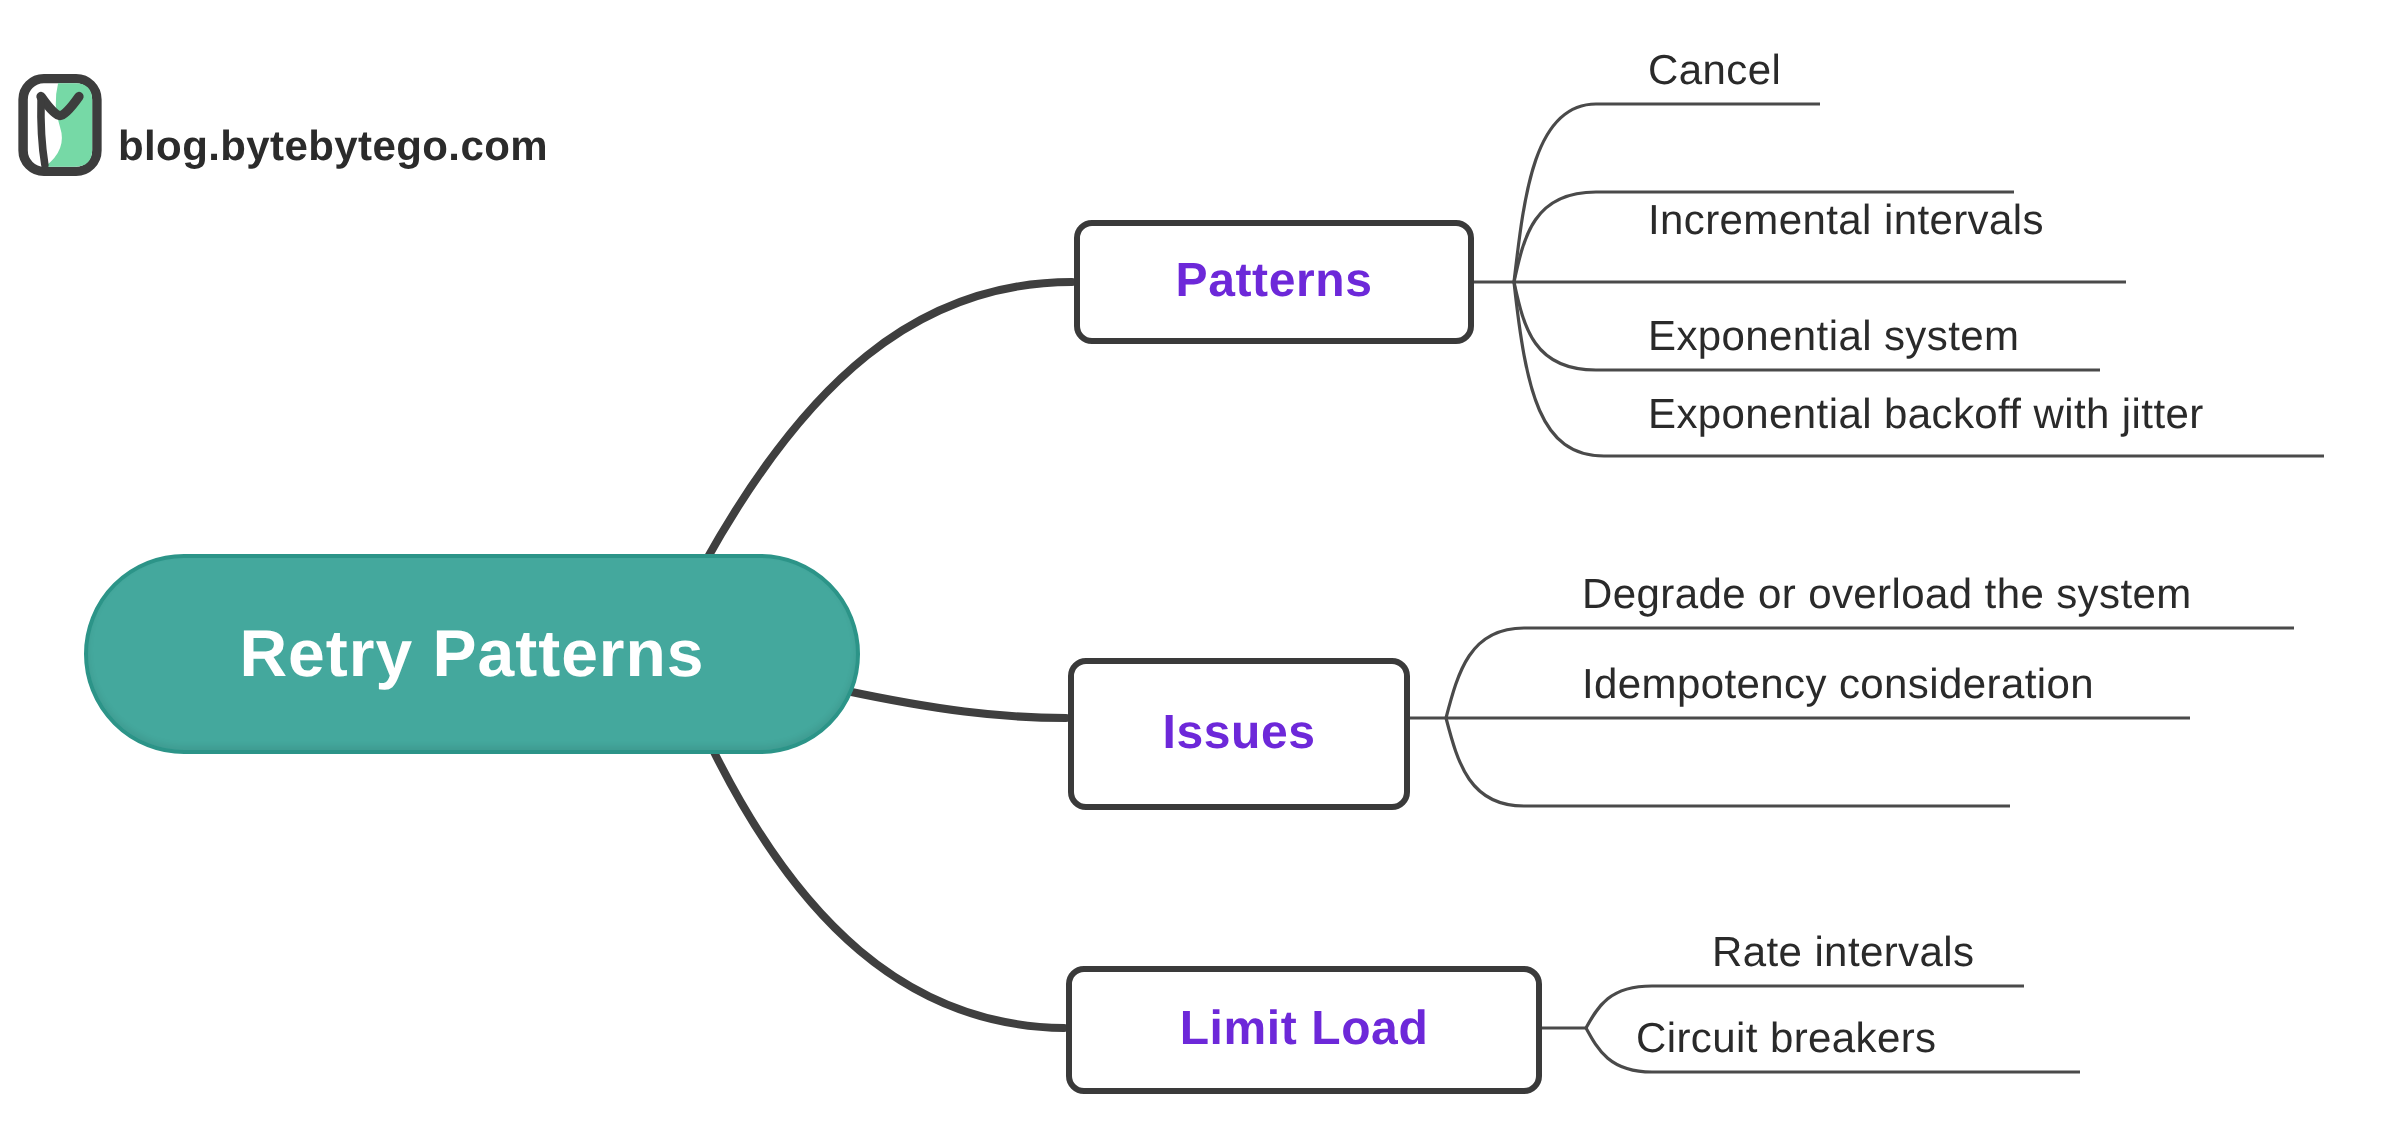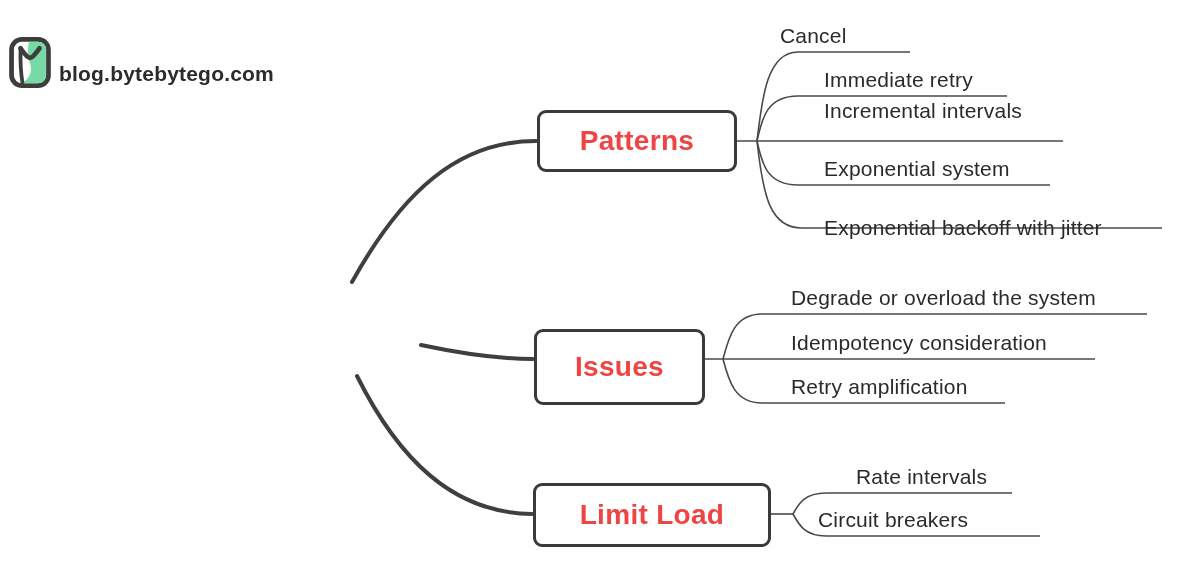--- a/index.html
+++ b/index.html
@@ -60,22 +60,22 @@
   .branch-node {
     position: absolute;
     background: #ffffff;
     border: 3px solid #3a3a3a;
     border-radius: 9px;
     display: flex;
     align-items: center;
     justify-content: center;
   }
   .branch-label {
-    color: #ef4444;
-    font-size: 28px;
+    color: #6d28d9;
+    font-size: 24px;
     font-weight: bold;
     letter-spacing: 0.3px;
   }
   .node-patterns  { left: 537px; top: 110px; width: 200px; height: 62px; }
   .node-issues    { left: 534px; top: 329px; width: 171px; height: 76px; }
   .node-limitload { left: 533px; top: 483px; width: 238px; height: 64px; text-align: right; }
 
   
   .leaf {
     position: absolute;
@@ -121,37 +121,38 @@
       <svg width="44" height="53" viewBox="0 0 46 56" xmlns="http://www.w3.org/2000/svg">
         <rect x="3.5" y="3.5" width="39" height="49" rx="11" fill="#ffffff" stroke="#3d3d3d" stroke-width="5"></rect>
         <path d="M22,6 H31 Q40,6 40,15 V41 Q40,50 31,50 H15 Q27,41 23,29 Q19,18 22,6 Z" fill="#76d9a6"></path>
         <path d="M13,13 Q20,23 23,23 Q26,23 33,13" fill="none" stroke="#3d3d3d" stroke-width="5" stroke-linecap="round" stroke-linejoin="round"></path>
         <path d="M13,14 Q12.5,34 15,49" fill="none" stroke="#3d3d3d" stroke-width="4" stroke-linecap="round"></path>
       </svg>
     </span>
     <span class="logo-text">blog.bytebytego.com</span>
   </div>
 
+  <div class="root-node">
+    <span class="root-label">Retry Patterns</span>
+  </div>
 
   <div class="branch-node node-patterns">
     <span class="branch-label">Patterns</span>
   </div>
   <div class="branch-node node-issues">
     <span class="branch-label">Issues</span>
   </div>
   <div class="branch-node node-limitload">
     <span class="branch-label">Limit Load</span>
   </div>
 
-  <div class="leaf" style="left:780px; top:24px">Cancel</div>
-  <div class="leaf" style="left:824px; top:68px">Immediate retry</div>
+  <div class="leaf" style="left:824px; top:24px">Cancel</div>
   <div class="leaf" style="left:824px; top:99px">Incremental intervals</div>
   <div class="leaf" style="left:824px; top:157px">Exponential system</div>
-  <div class="leaf" style="left:824px; top:216px">Exponential backoff with jitter</div>
+  <div class="leaf" style="left:824px; top:196px">Exponential backoff with jitter</div>
 
   <div class="leaf" style="left:791px; top:286px">Degrade or overload the system</div>
   <div class="leaf" style="left:791px; top:331px">Idempotency consideration</div>
-  <div class="leaf" style="left:791px; top:375px">Retry amplification</div>
 
   <div class="leaf" style="left:856px; top:465px">Rate intervals</div>
   <div class="leaf" style="left:818px; top:508px">Circuit breakers</div>
 
 </div>
 
 </body></html>

